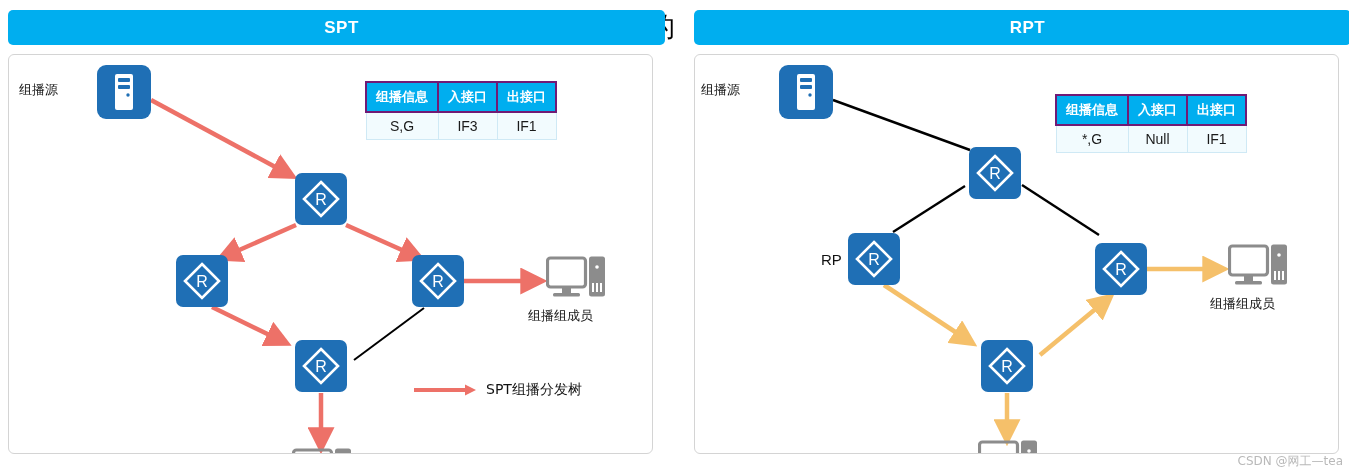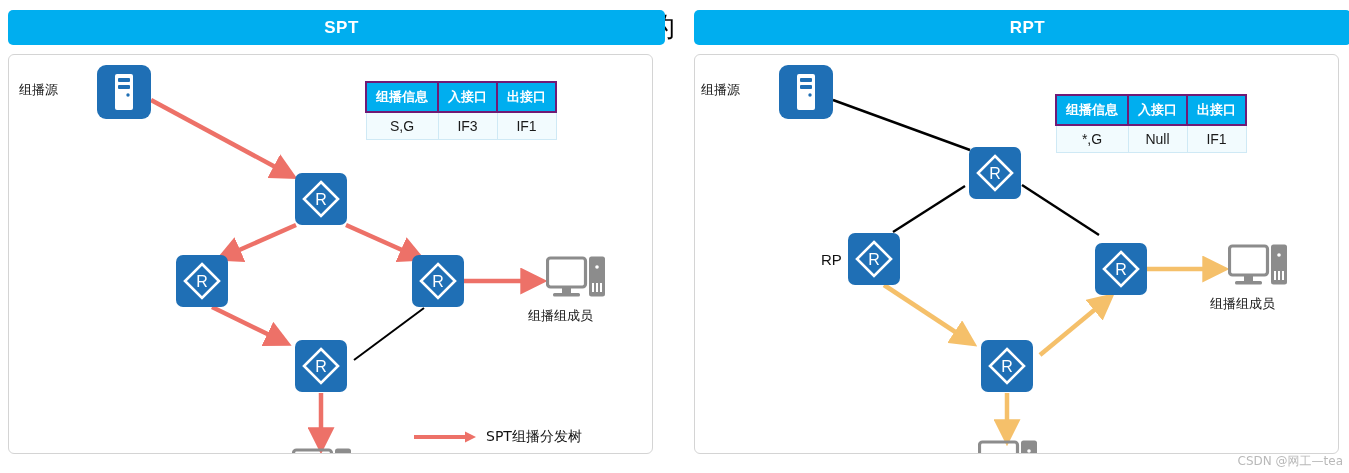--- a/index.html
+++ b/index.html
@@ -296,21 +296,21 @@
           </thead>
           <tbody>
             <tr>
               <td>S,G</td>
               <td>IF3</td>
               <td>IF1</td>
             </tr>
           </tbody>
         </table>
 
-        <div class="legend" style="left:404px; top:326px;margin-top:47px;">
+        <div class="legend" style="left:404px; top:326px;">
           <svg width="64" height="14" viewBox="0 0 64 14">
             <line x1="1" y1="7" x2="53" y2="7" stroke="#ED7168" stroke-width="4"></line>
             <path d="M52,1.5 L63,7 L52,12.5 z" fill="#ED7168"></path>
           </svg>
           <span class="legend-text">SPT组播分发树</span>
         </div>
 
       </div>
     </div>
   </div>

